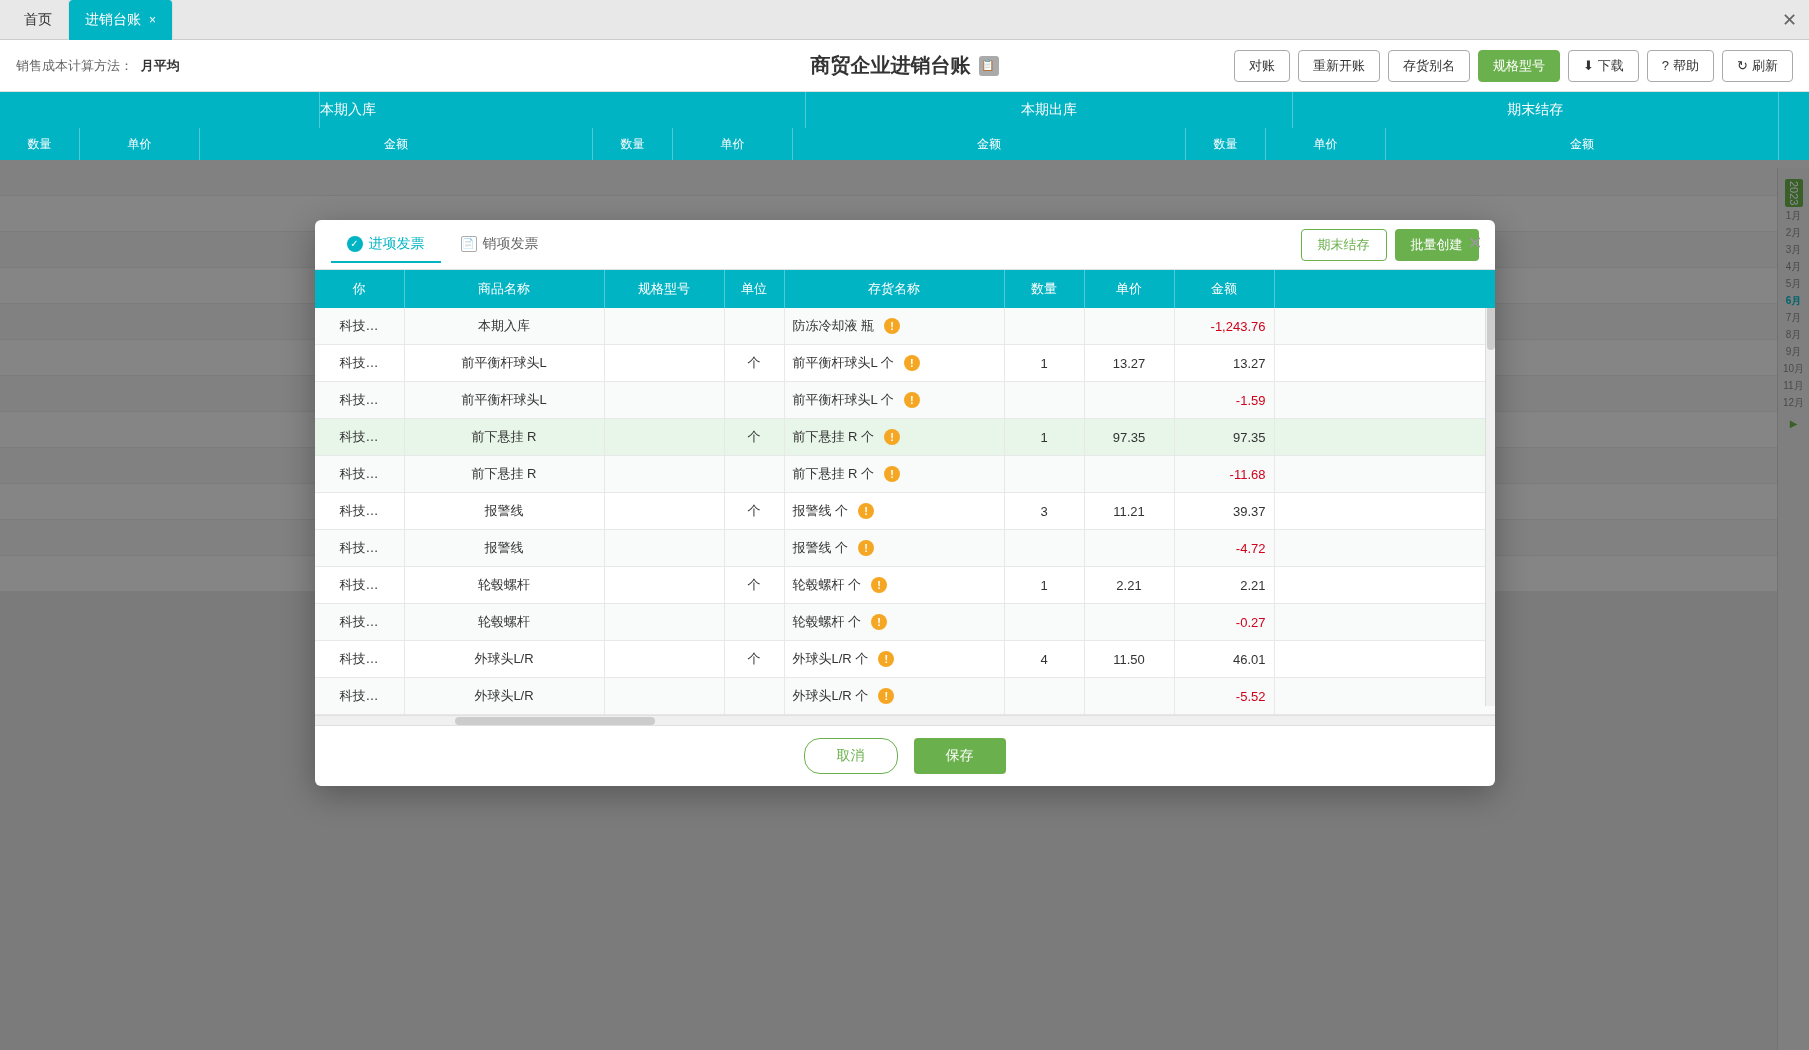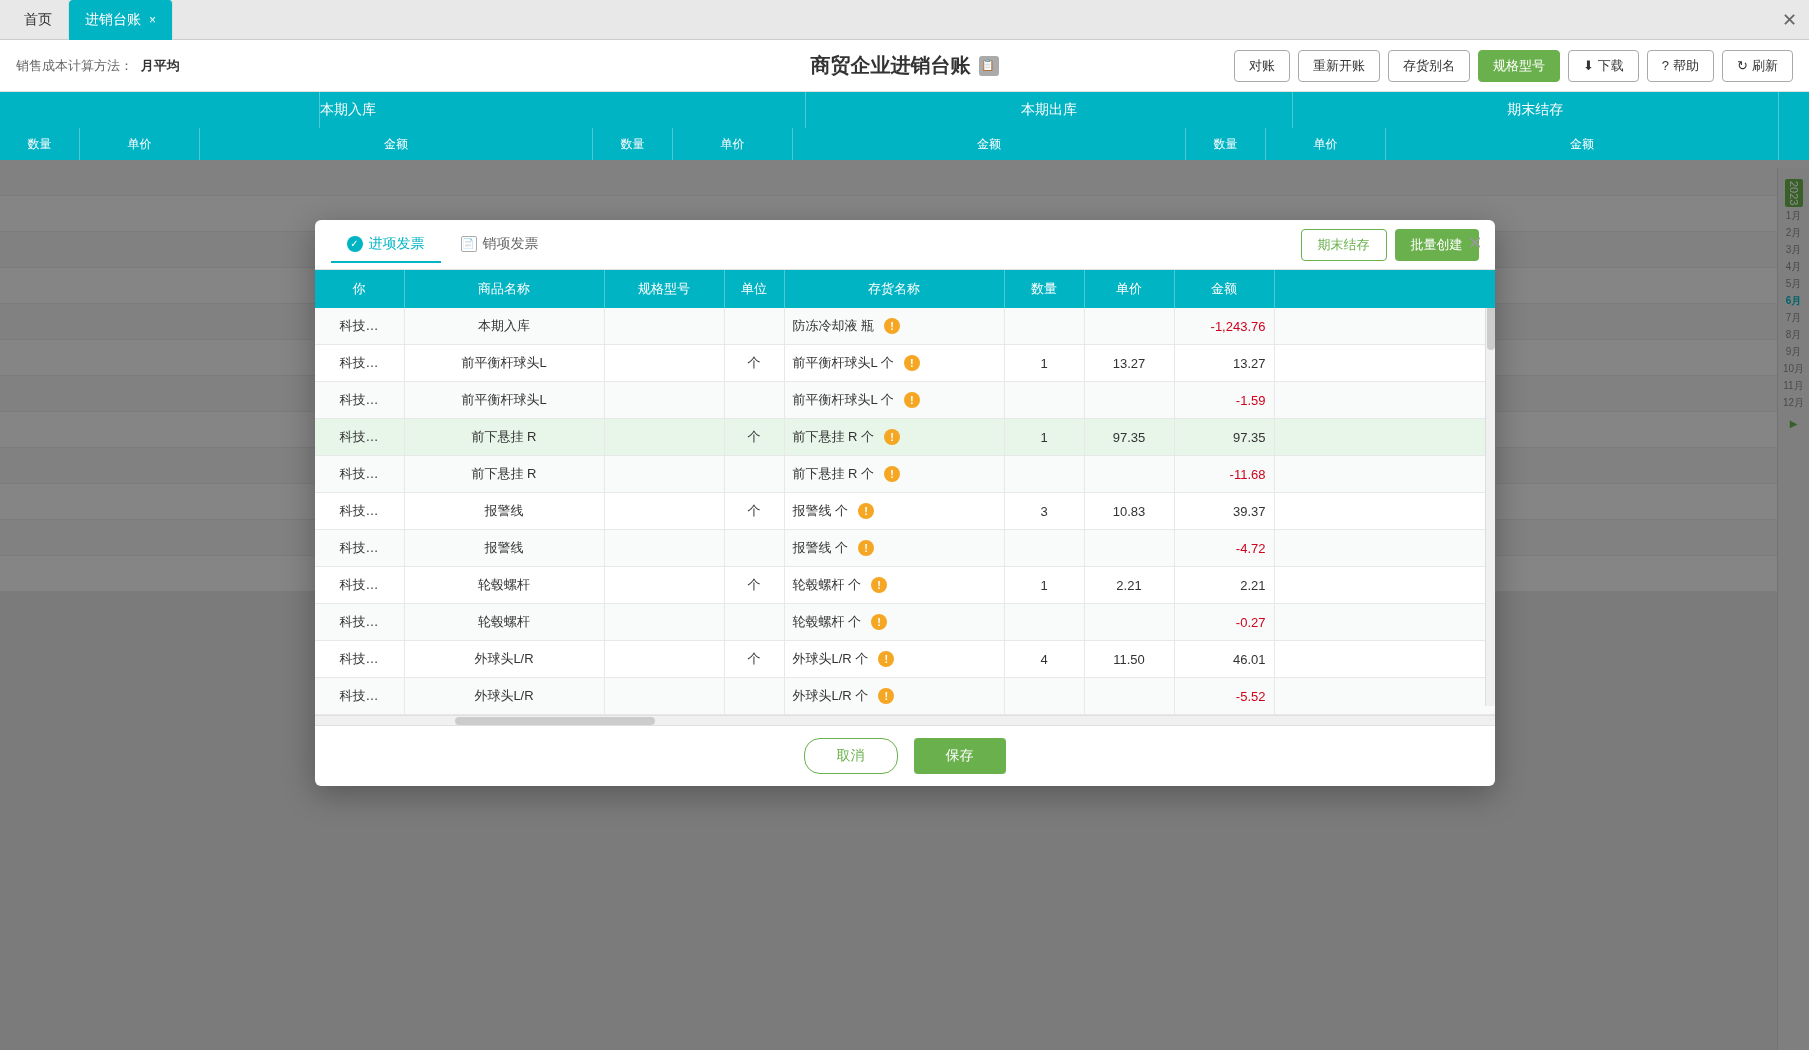--- a/index.html
+++ b/index.html
@@ -592,21 +592,21 @@
           <div class="dt-row">
             <div class="dt-cell">科技…</div>
             <div class="dt-cell">报警线</div>
             <div class="dt-cell"></div>
             <div class="dt-cell">个</div>
             <div class="dt-cell" style="justify-content:flex-start; gap:4px;">
               <span>报警线 个</span>
               <span class="warn-icon">!</span>
             </div>
             <div class="dt-cell">3</div>
-            <div class="dt-cell">10.83</div>
+            <div class="dt-cell">11.21</div>
             <div class="dt-cell right">39.37</div>
           </div>
 
           <div class="dt-row">
             <div class="dt-cell">科技…</div>
             <div class="dt-cell">报警线</div>
             <div class="dt-cell"></div>
             <div class="dt-cell"></div>
             <div class="dt-cell" style="justify-content:flex-start; gap:4px;">
               <span>报警线 个</span>

